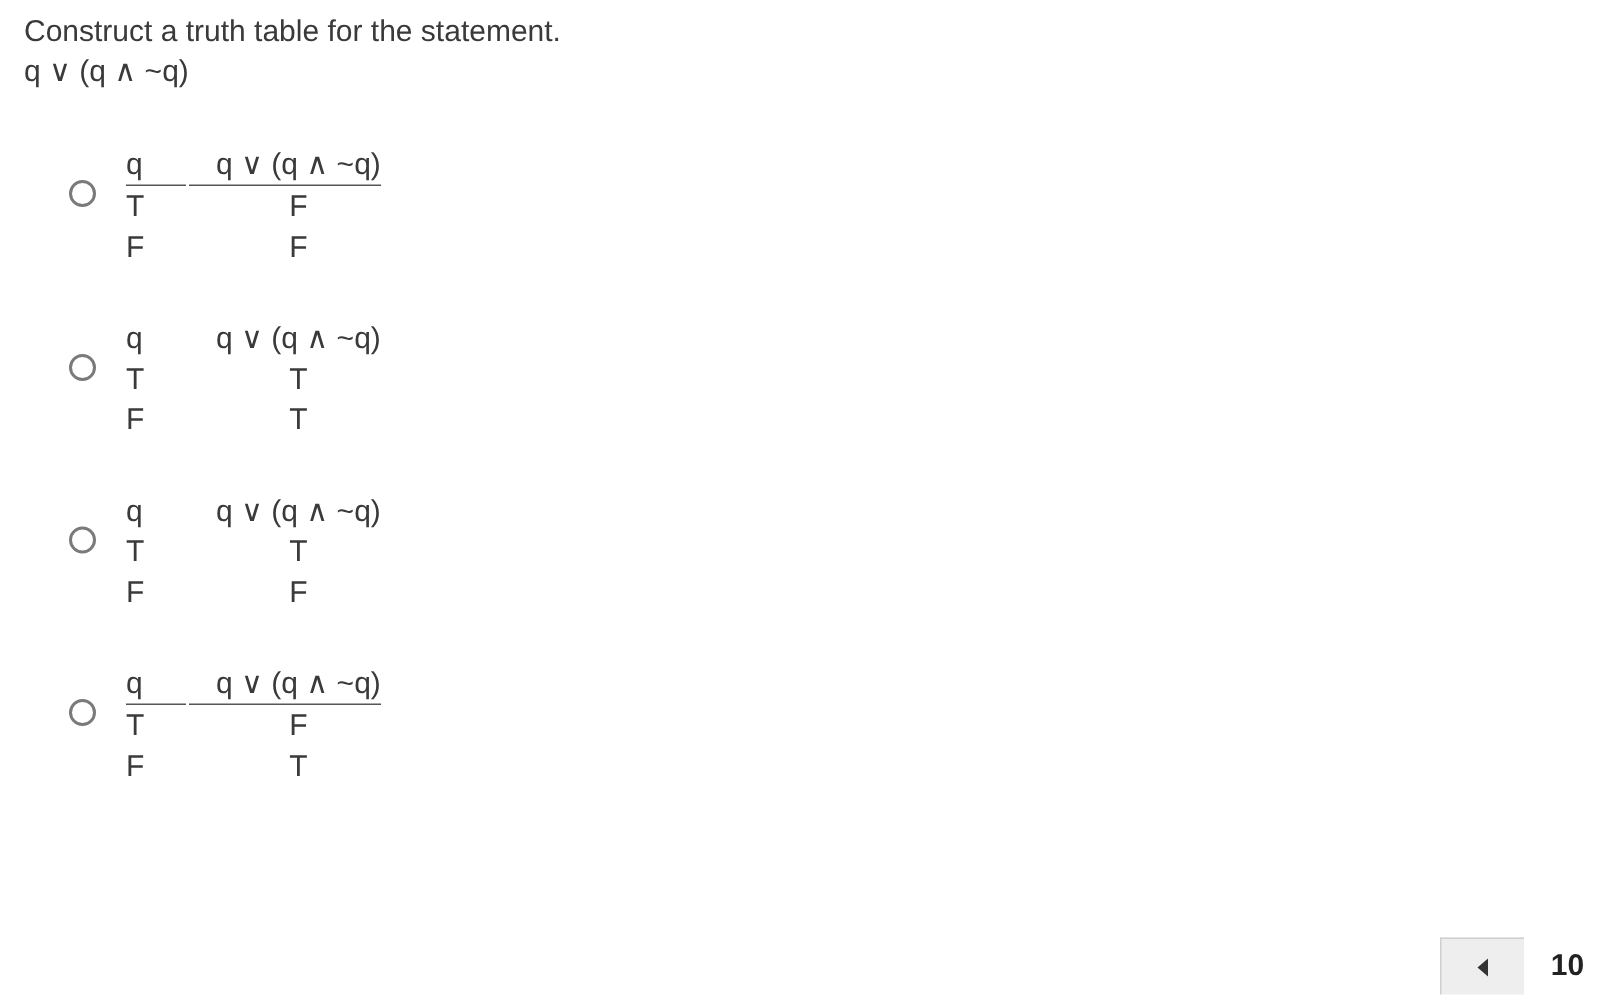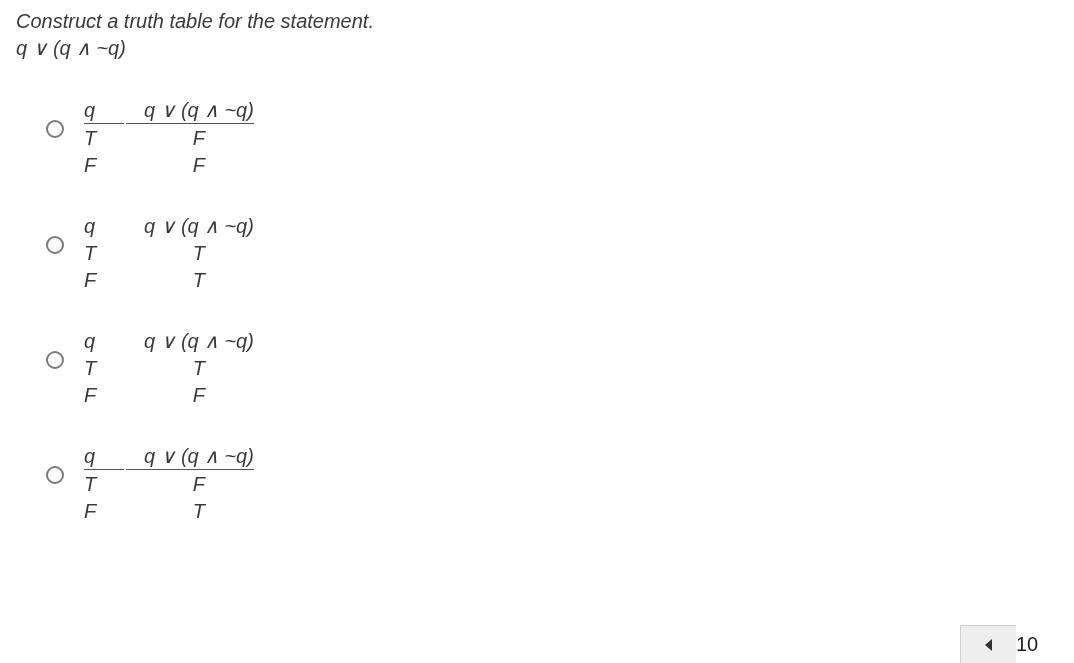--- a/index.html
+++ b/index.html
@@ -9,21 +9,20 @@
     height: 663px;
     background: #ffffff;
     font-family: Arial, Helvetica, sans-serif;
     color: #3a3a3a;
     overflow: hidden;
   }
   .content {
     padding: 8px 16px 0 16px;
     font-size: 20px;
     line-height: 1.35;
-    font-style: italic;
   }
   .prompt-line {
     white-space: nowrap;
   }
   .options {
     margin-top: 34px;
     margin-left: 30px;
   }
   .option {
     display: flex;
@@ -83,21 +82,22 @@
     cursor: pointer;
     box-sizing: border-box;
   }
   .nav-btn svg {
     width: 10px;
     height: 14px;
     fill: #333;
   }
   .page-num {
     width: 58px;
-    font-weight: normal;
+    text-align: center;
+    font-weight: bold;
     font-size: 20px;
     color: #222;
   }
 </style>
 </head>
 <body>
 
 <div class="content">
   <div class="prompt-line">Construct a truth table for the statement.</div>
   <div class="prompt-line">q ∨ (q ∧ ~q)</div>

